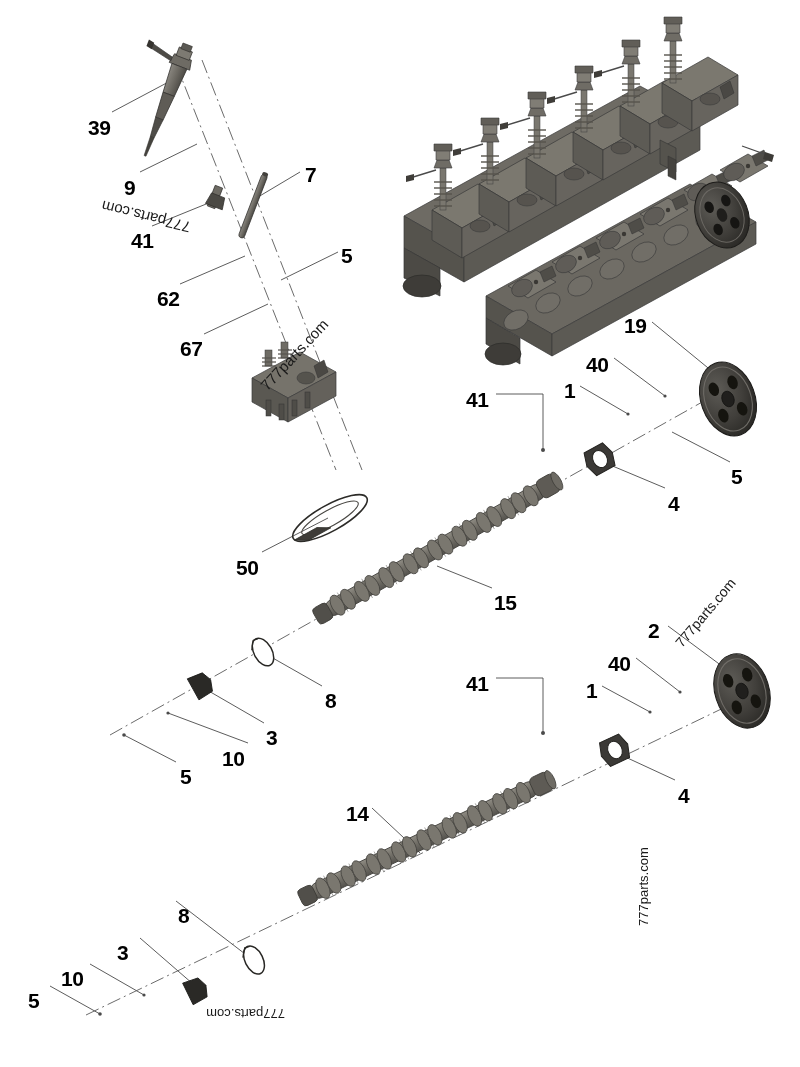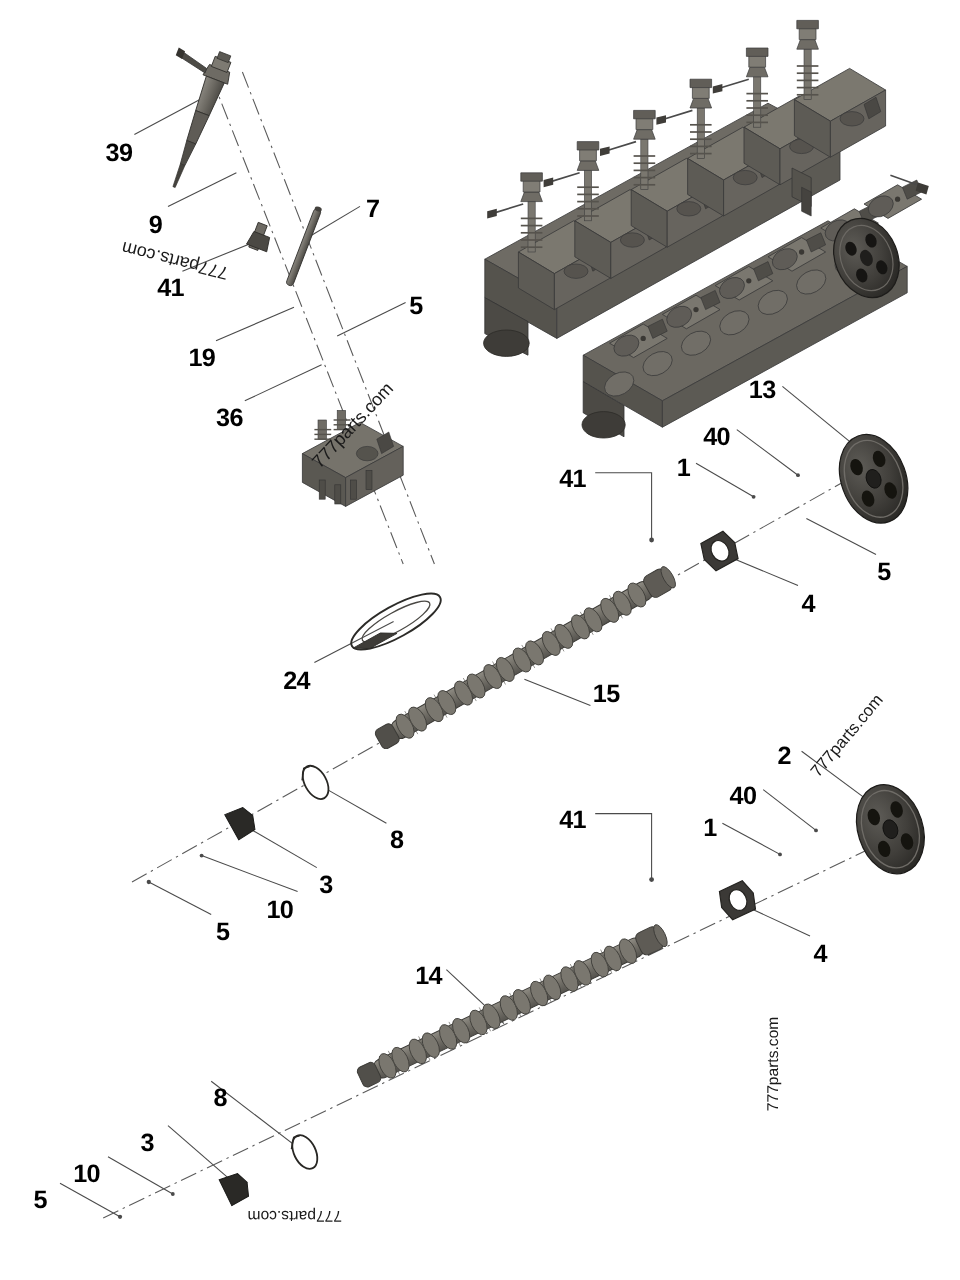--- a/index.html
+++ b/index.html
@@ -533,30 +533,30 @@
       </g>
     </g>
   </svg>
 
   <div>
     <div class="callout" style="left:88px;top:117px">39</div>
     <div class="callout" style="left:124px;top:177px">9</div>
     <div class="callout" style="left:131px;top:230px">41</div>
     <div class="callout" style="left:305px;top:164px">7</div>
     <div class="callout" style="left:341px;top:245px">5</div>
-    <div class="callout" style="left:157px;top:288px">19</div>
-    <div class="callout" style="left:180px;top:338px">36</div>
-    <div class="callout" style="left:236px;top:557px">24</div>
-    <div class="callout" style="left:624px;top:315px">13</div>
+    <div class="callout" style="left:157px;top:288px">62</div>
+    <div class="callout" style="left:180px;top:338px">67</div>
+    <div class="callout" style="left:236px;top:557px">50</div>
+    <div class="callout" style="left:624px;top:315px">19</div>
     <div class="callout" style="left:586px;top:354px">40</div>
     <div class="callout" style="left:564px;top:380px">1</div>
     <div class="callout" style="left:731px;top:466px">5</div>
     <div class="callout" style="left:668px;top:493px">4</div>
     <div class="callout" style="left:466px;top:389px">41</div>
-    <div class="callout" style="left:494px;top:568px">15</div>
+    <div class="callout" style="left:494px;top:592px">15</div>
     <div class="callout" style="left:325px;top:690px">8</div>
     <div class="callout" style="left:266px;top:727px">3</div>
     <div class="callout" style="left:222px;top:748px">10</div>
     <div class="callout" style="left:180px;top:766px">5</div>
     <div class="callout" style="left:648px;top:620px">2</div>
     <div class="callout" style="left:608px;top:653px">40</div>
     <div class="callout" style="left:586px;top:680px">1</div>
     <div class="callout" style="left:678px;top:785px">4</div>
     <div class="callout" style="left:466px;top:673px">41</div>
     <div class="callout" style="left:346px;top:803px">14</div>

